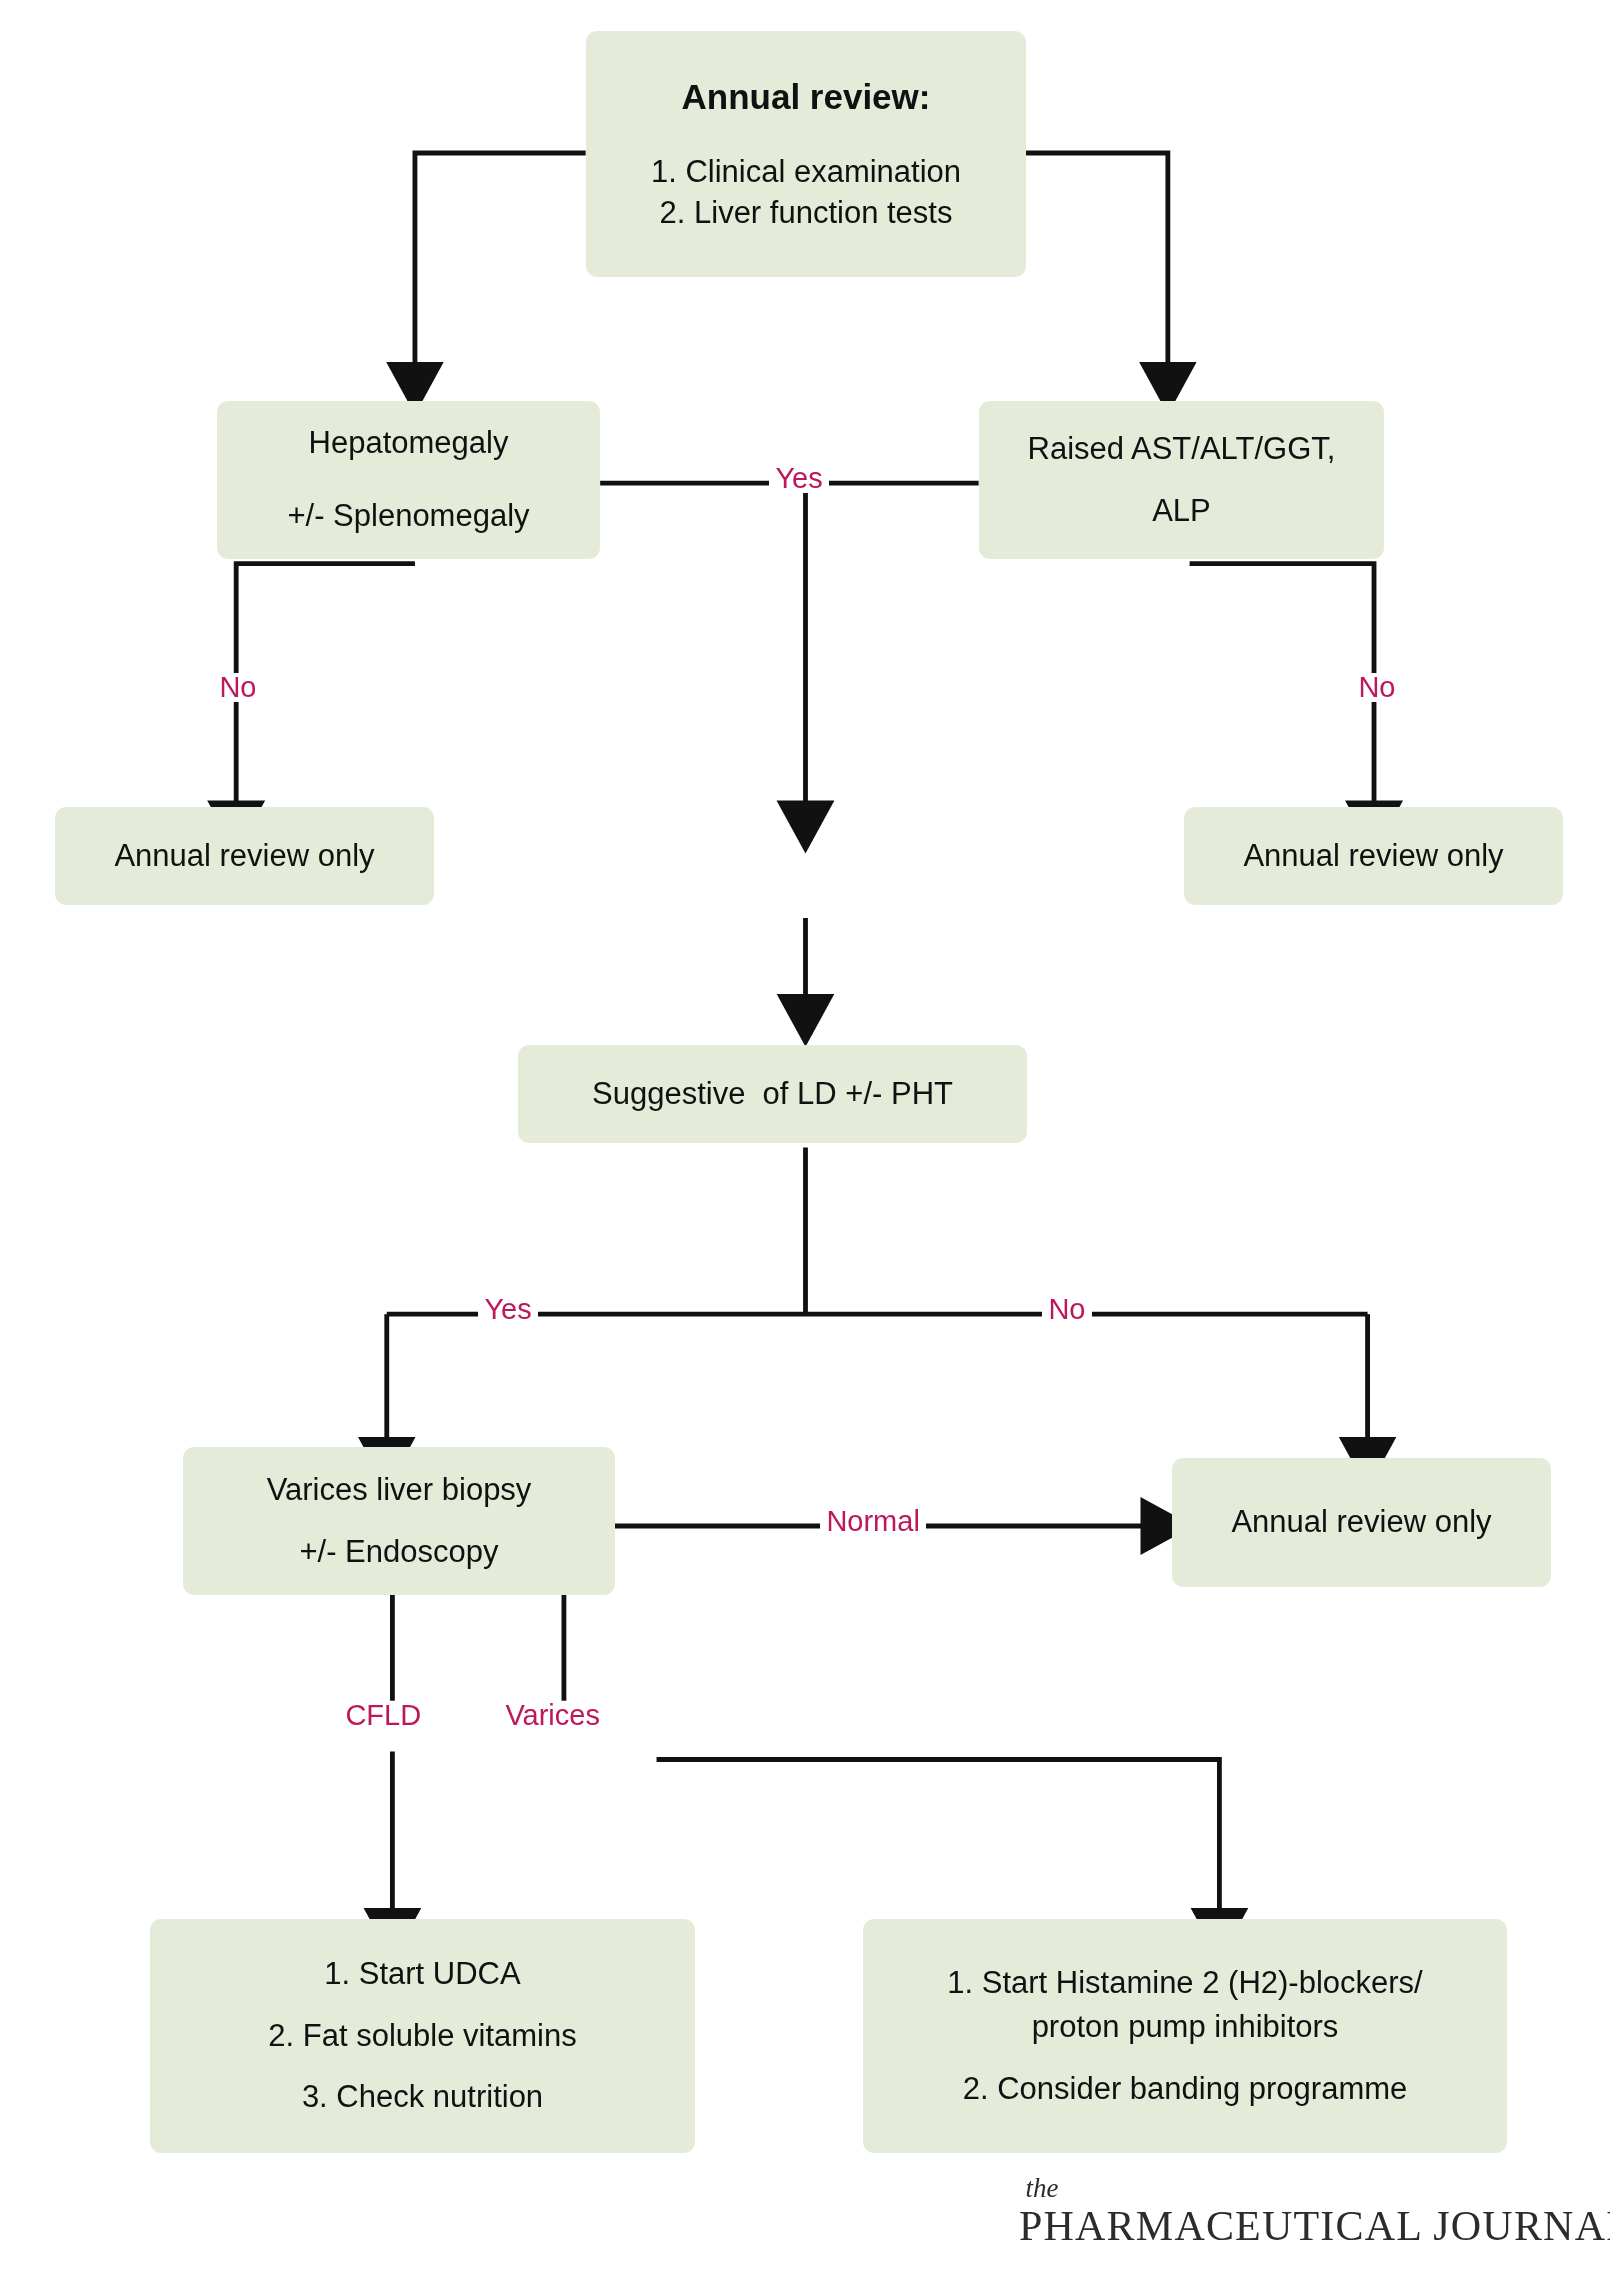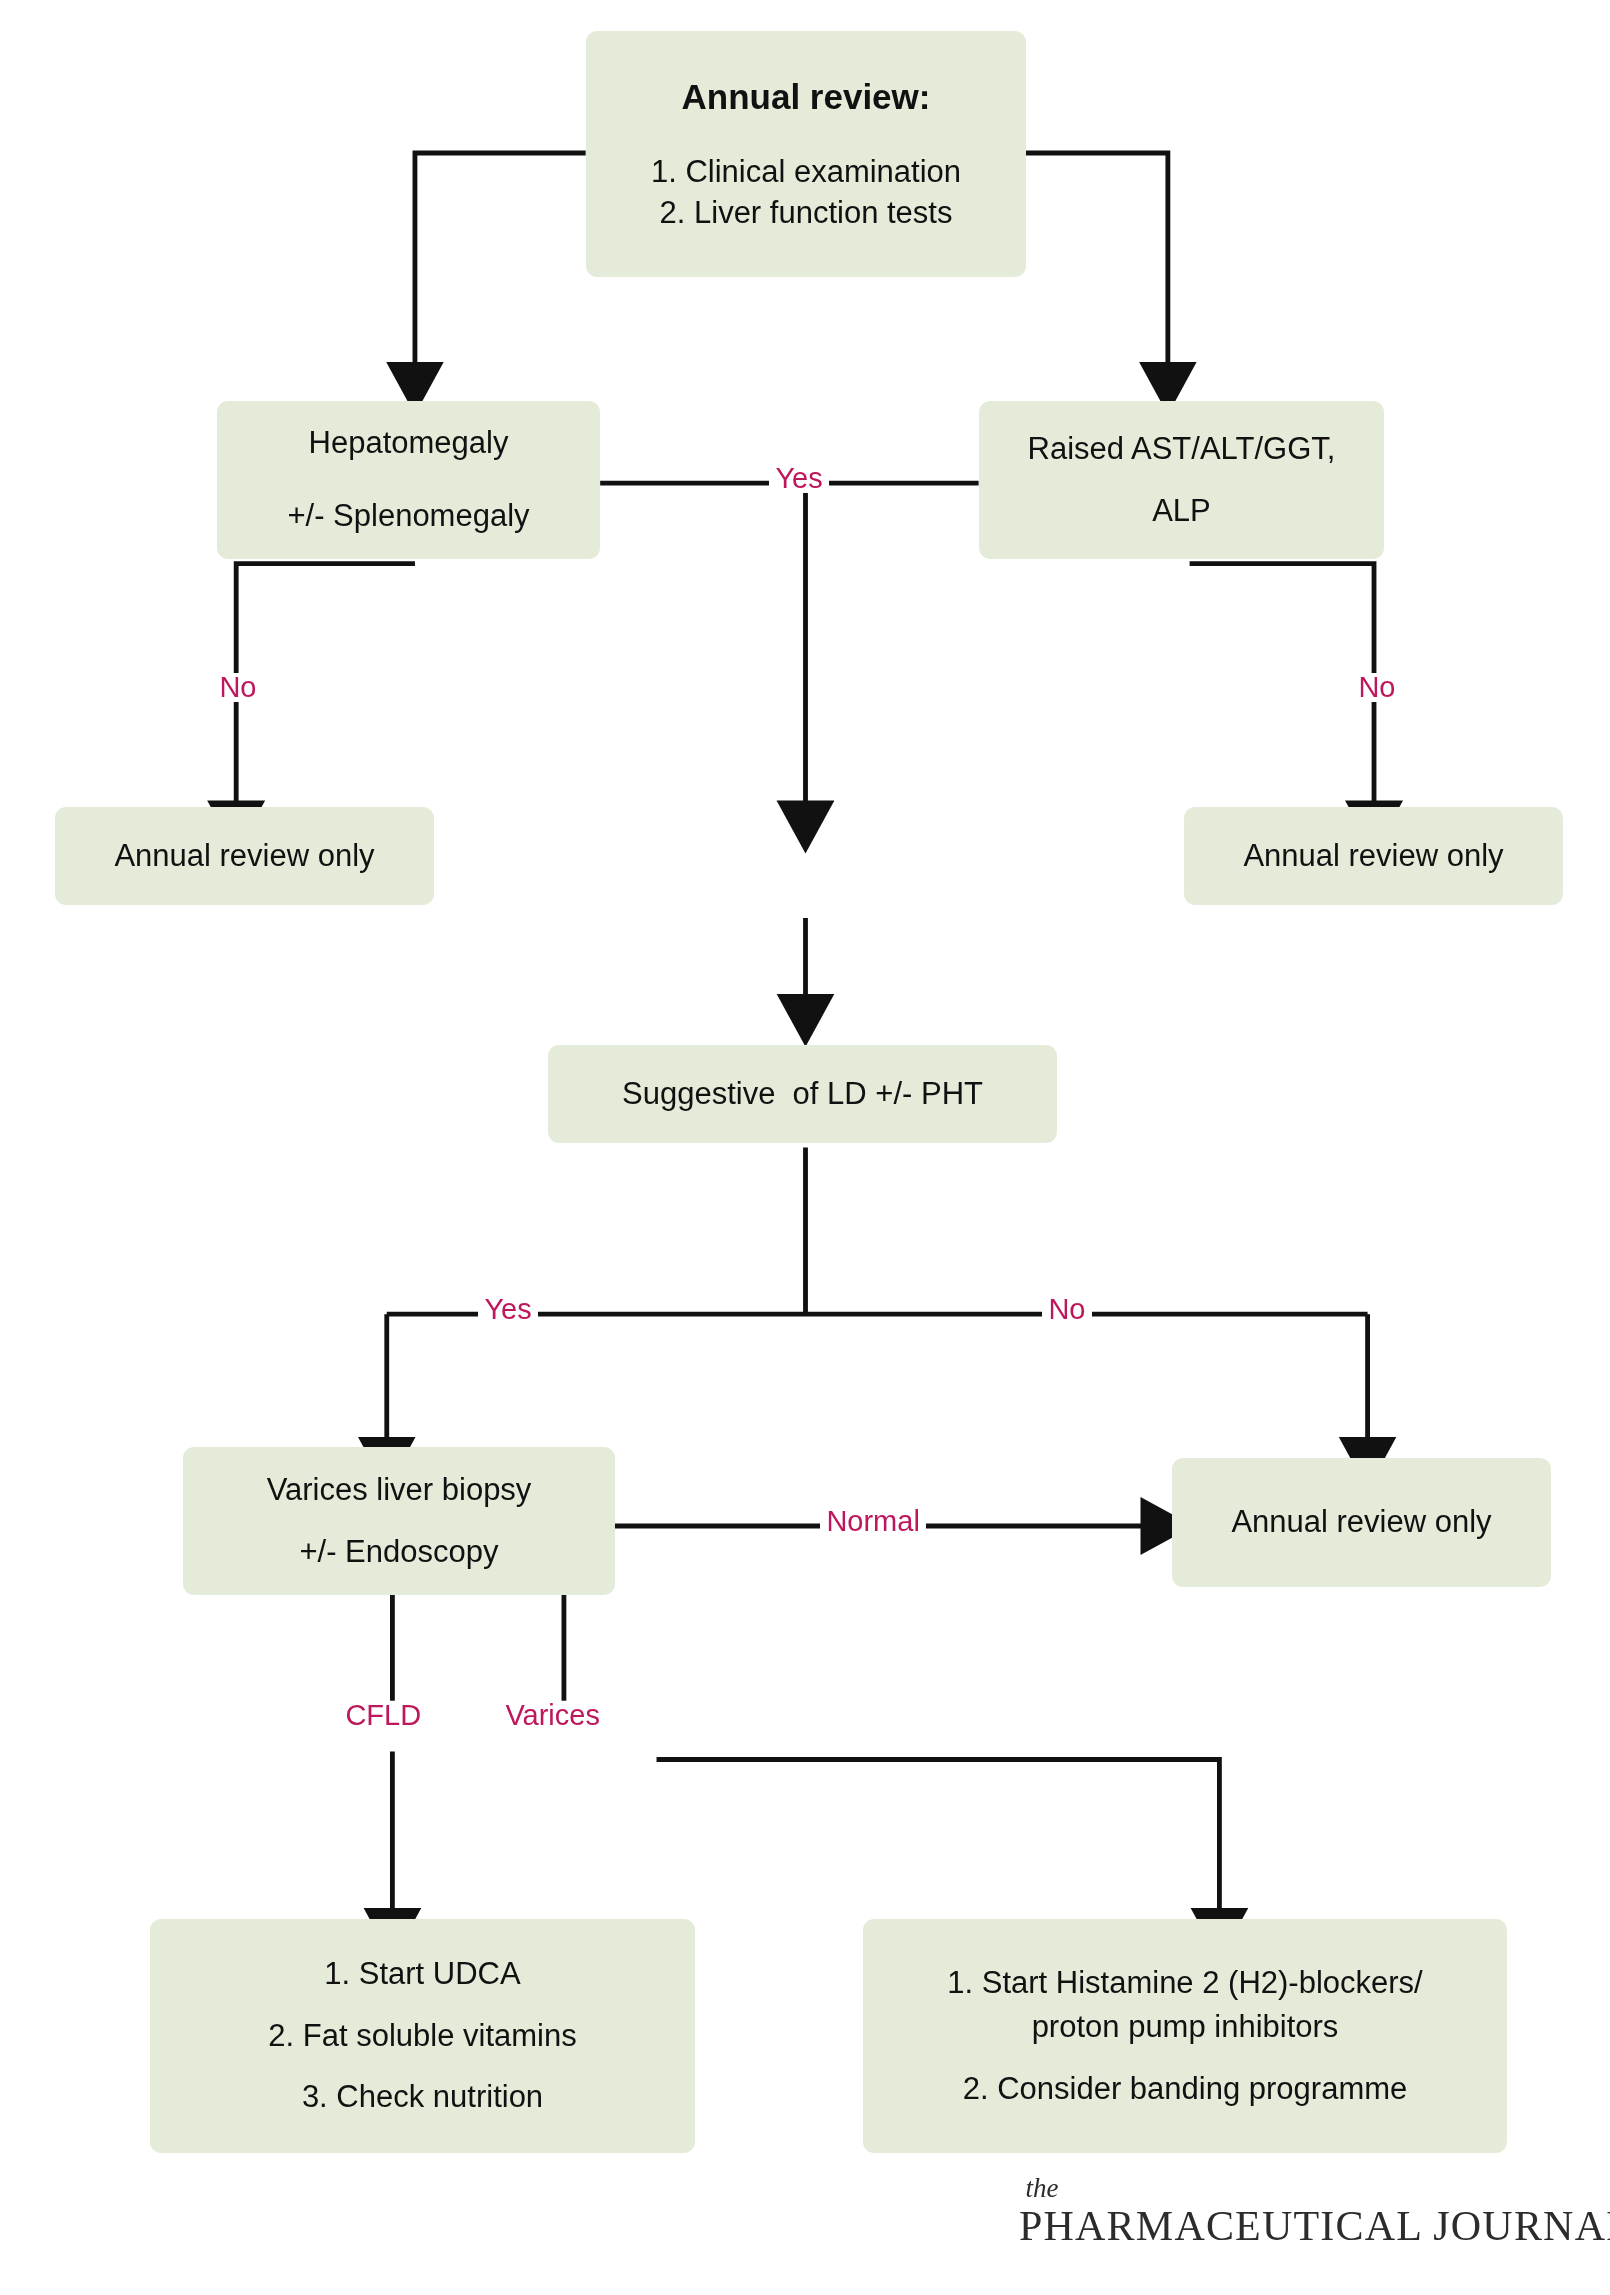--- a/index.html
+++ b/index.html
@@ -144,21 +144,21 @@
 
   <div class="node" style="left:55px; top:807px; width:379px; height:98px;">
     <span class="ln">Annual review only</span>
   </div>
 
 
   <div class="node" style="left:1184px; top:807px; width:379px; height:98px;">
     <span class="ln">Annual review only</span>
   </div>
 
-  <div class="node" style="left:548px; top:1045px; width:509px; height:98px;justify-content:center;">
+  <div class="node" style="left:518px; top:1045px; width:509px; height:98px;justify-content:center;">
     <span class="ln">Suggestive  of LD +/- PHT</span>
   </div>
 
   <div class="node spaced" style="left:183px; top:1447px; width:432px; height:148px;">
     <span class="ln">Varices liver biopsy</span>
     <span class="ln">+/- Endoscopy</span>
   </div>
 
   <div class="node" style="left:1172px; top:1458px; width:379px; height:129px;">
     <span class="ln">Annual review only</span>

